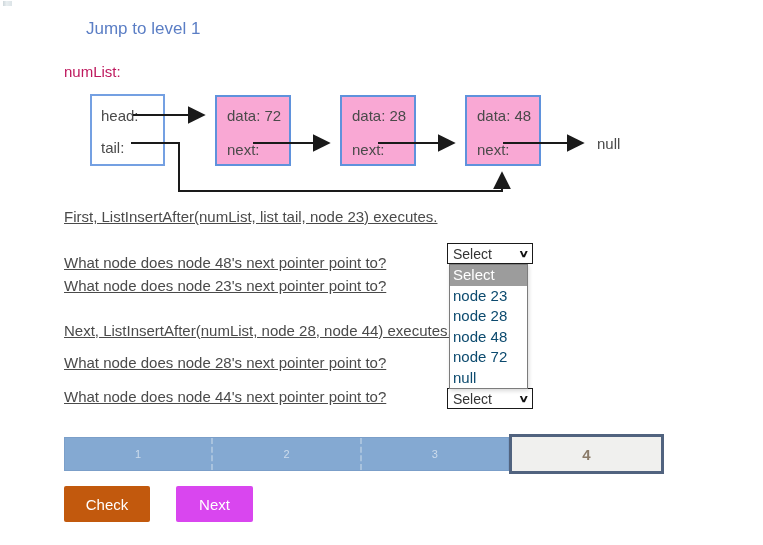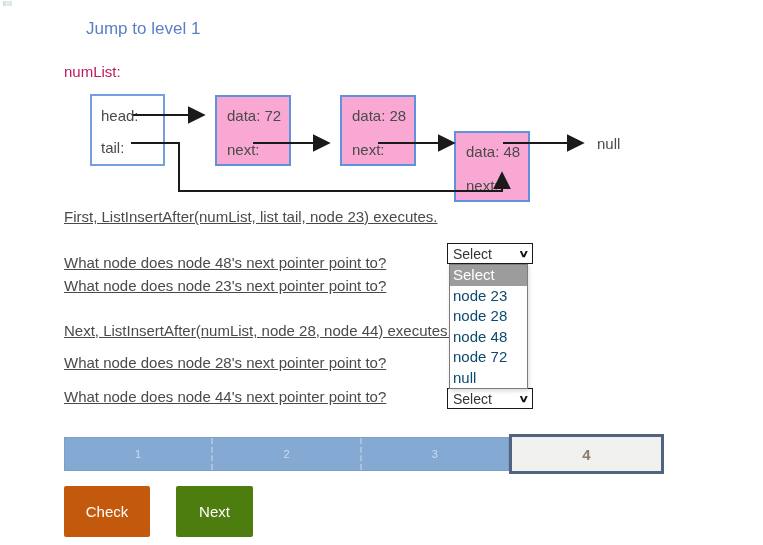--- a/index.html
+++ b/index.html
@@ -11,21 +11,21 @@
   .corner-artifact { left:3px; top:1px; width:9px; height:5px;
                      background:linear-gradient(90deg,#b9c6cc,#dfe7ea 40%,#cdd8dd); opacity:.7; }
   .jump-link { left:86px; top:19px; font-size:17px; color:#5b7ec5; cursor:pointer; }
   .list-label { left:64px; top:63px; font-size:15px; color:#be185d; }
 
   
   .headtail-box { left:90px; top:94px; width:75px; height:72px;
                   background:#ffffff; border:2px solid #74a0e2; }
   .node-box { width:76px; height:71px; top:95px;
               background:#f9a8d4; border:2px solid #5f92dc; }
-  .node-1 { left:215px; } .node-2 { left:340px; } .node-3 { left:454px;margin-top:36px; }
+  .node-1 { left:215px; } .node-2 { left:340px; } .node-3 { left:465px; }
   .box-label { position:absolute; font-size:15px; color:#4a4a4a; white-space:nowrap; }
   .row-a { left:9px;  top:11px; }
   .row-b { left:9px;  top:43px; }
   .row-c { left:10px; top:10px; }
   .row-d { left:10px; top:44px; }
   .null-label { left:597px; top:135px; font-size:15px; color:#4a4a4a; }
   .arrow-layer { left:0; top:85px; }
 
   
   .qtext { left:64px; font-size:15px; color:#4a4a4a; white-space:nowrap;text-decoration:underline; }
@@ -50,24 +50,24 @@
                    background:#84a9d2; border:1px solid #7b9fc9; }
   .pseg { flex:1; display:flex; align-items:center; justify-content:center;
           font-size:11px; color:#cddcec; }
   .pseg.divider { border-right:2px dashed #a9c3de; }
   .progress-current { left:509px; top:434px; width:155px; height:40px;
                       background:#f0f0ee; border:3px solid #51637f;
                       display:flex; align-items:center; justify-content:center;
                       font-size:15px; font-weight:bold; color:#8a7b69; }
 
   
-  .btn { height:51px; border:none; border-radius:2px; color:#ffffff;
+  .btn { height:36px; border:none; border-radius:2px; color:#ffffff;
          font-size:15px; font-family:"Liberation Sans", sans-serif; cursor:pointer; }
   .btn-check { left:64px; top:486px; width:86px; background:#c2590d; }
-  .btn-next  { left:176px; top:486px; width:77px; background:#4d7c0f; }
+  .btn-next  { left:176px; top:486px; width:77px; background:#d946ef; }
 </style>
 </head>
 <body>
 
 <div class="abs corner-artifact"></div>
 
 <a class="abs jump-link">Jump to level 1</a>
 <div class="abs list-label">numList:</div>
 
 <div class="abs headtail-box">

